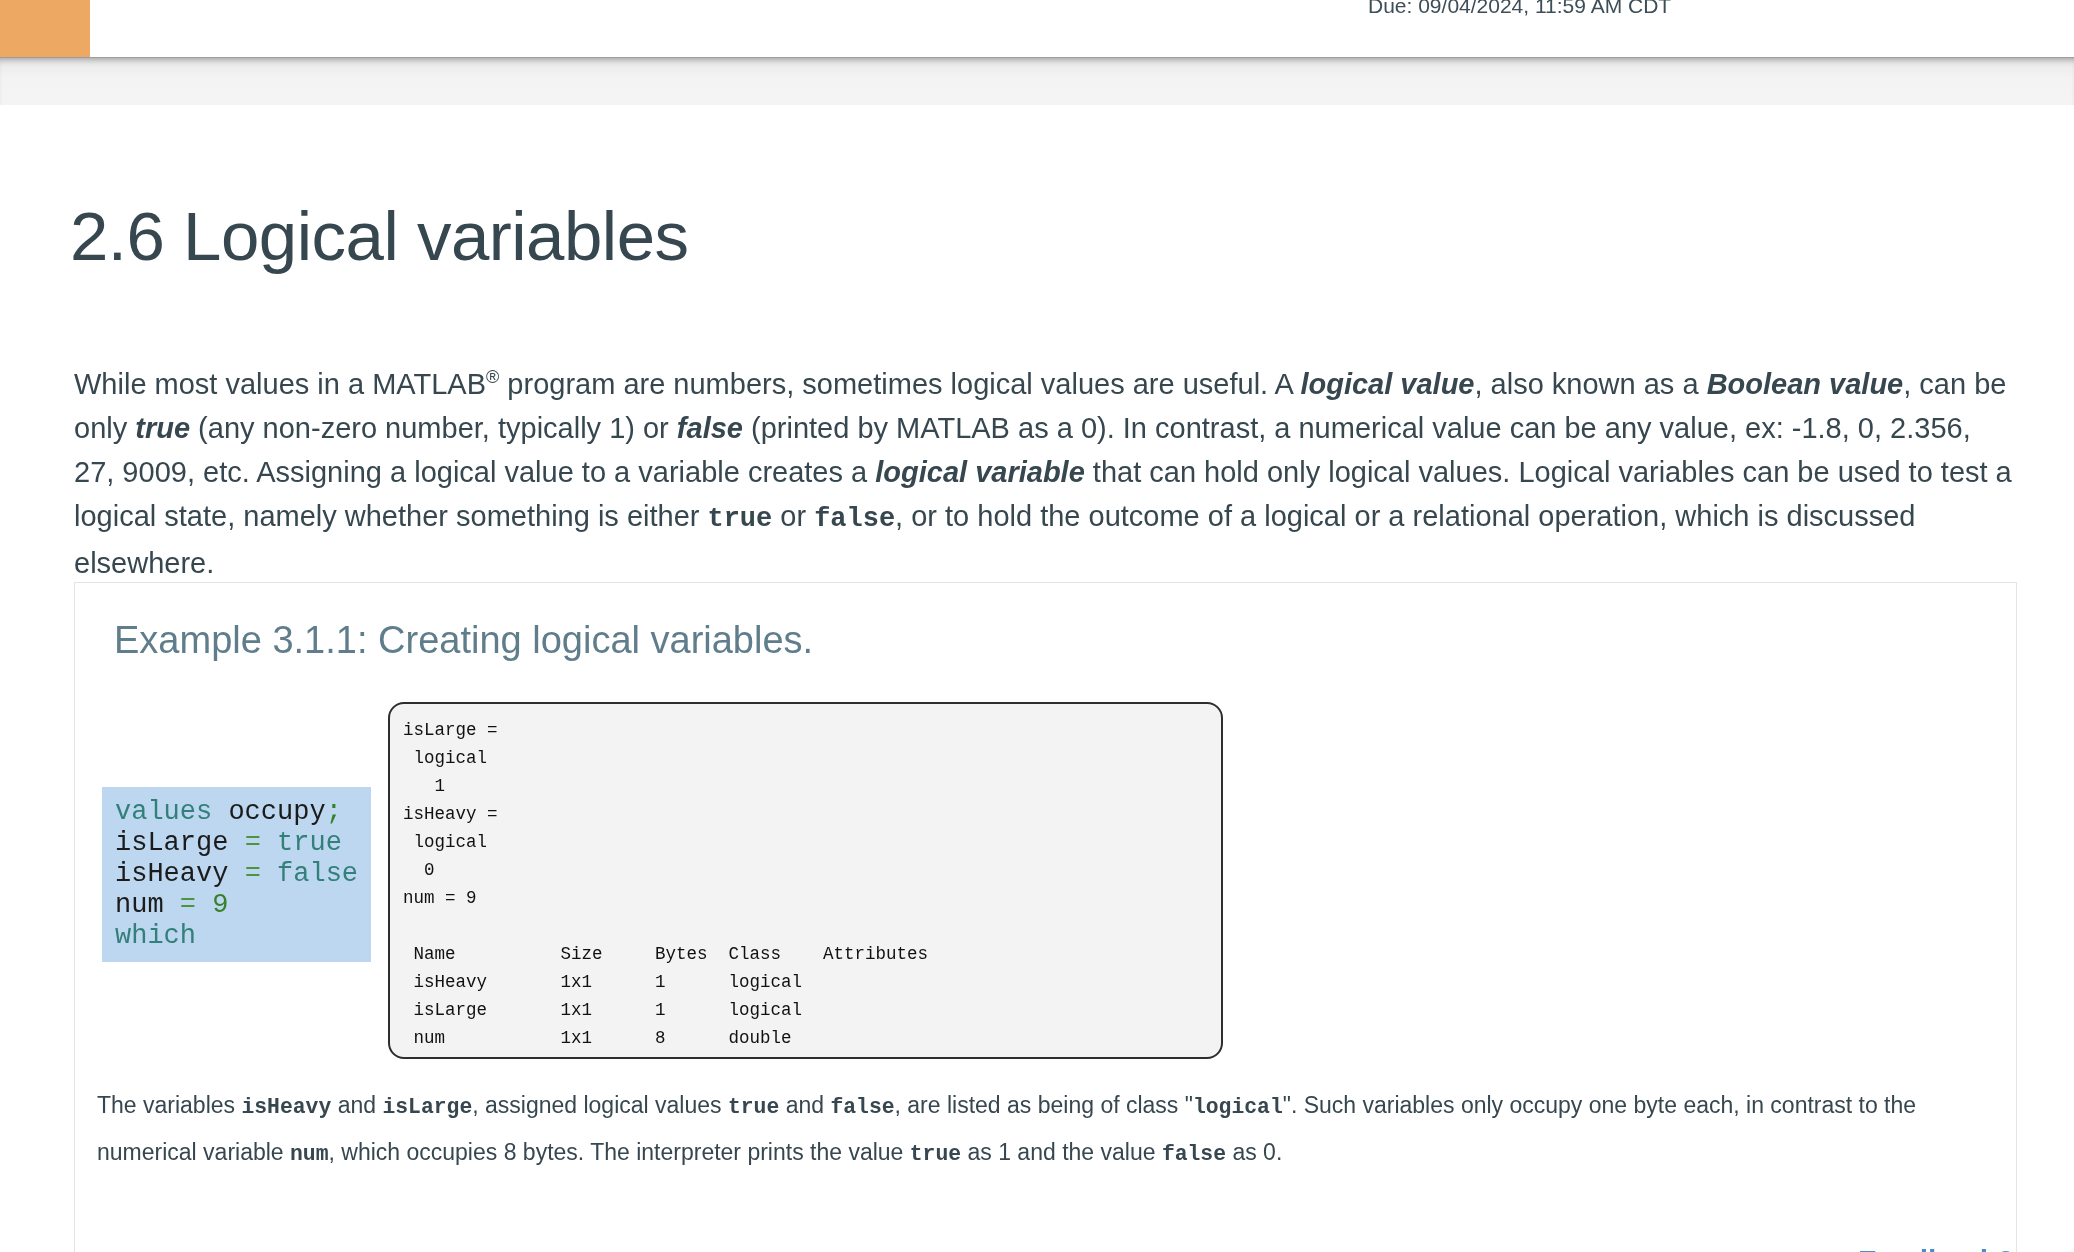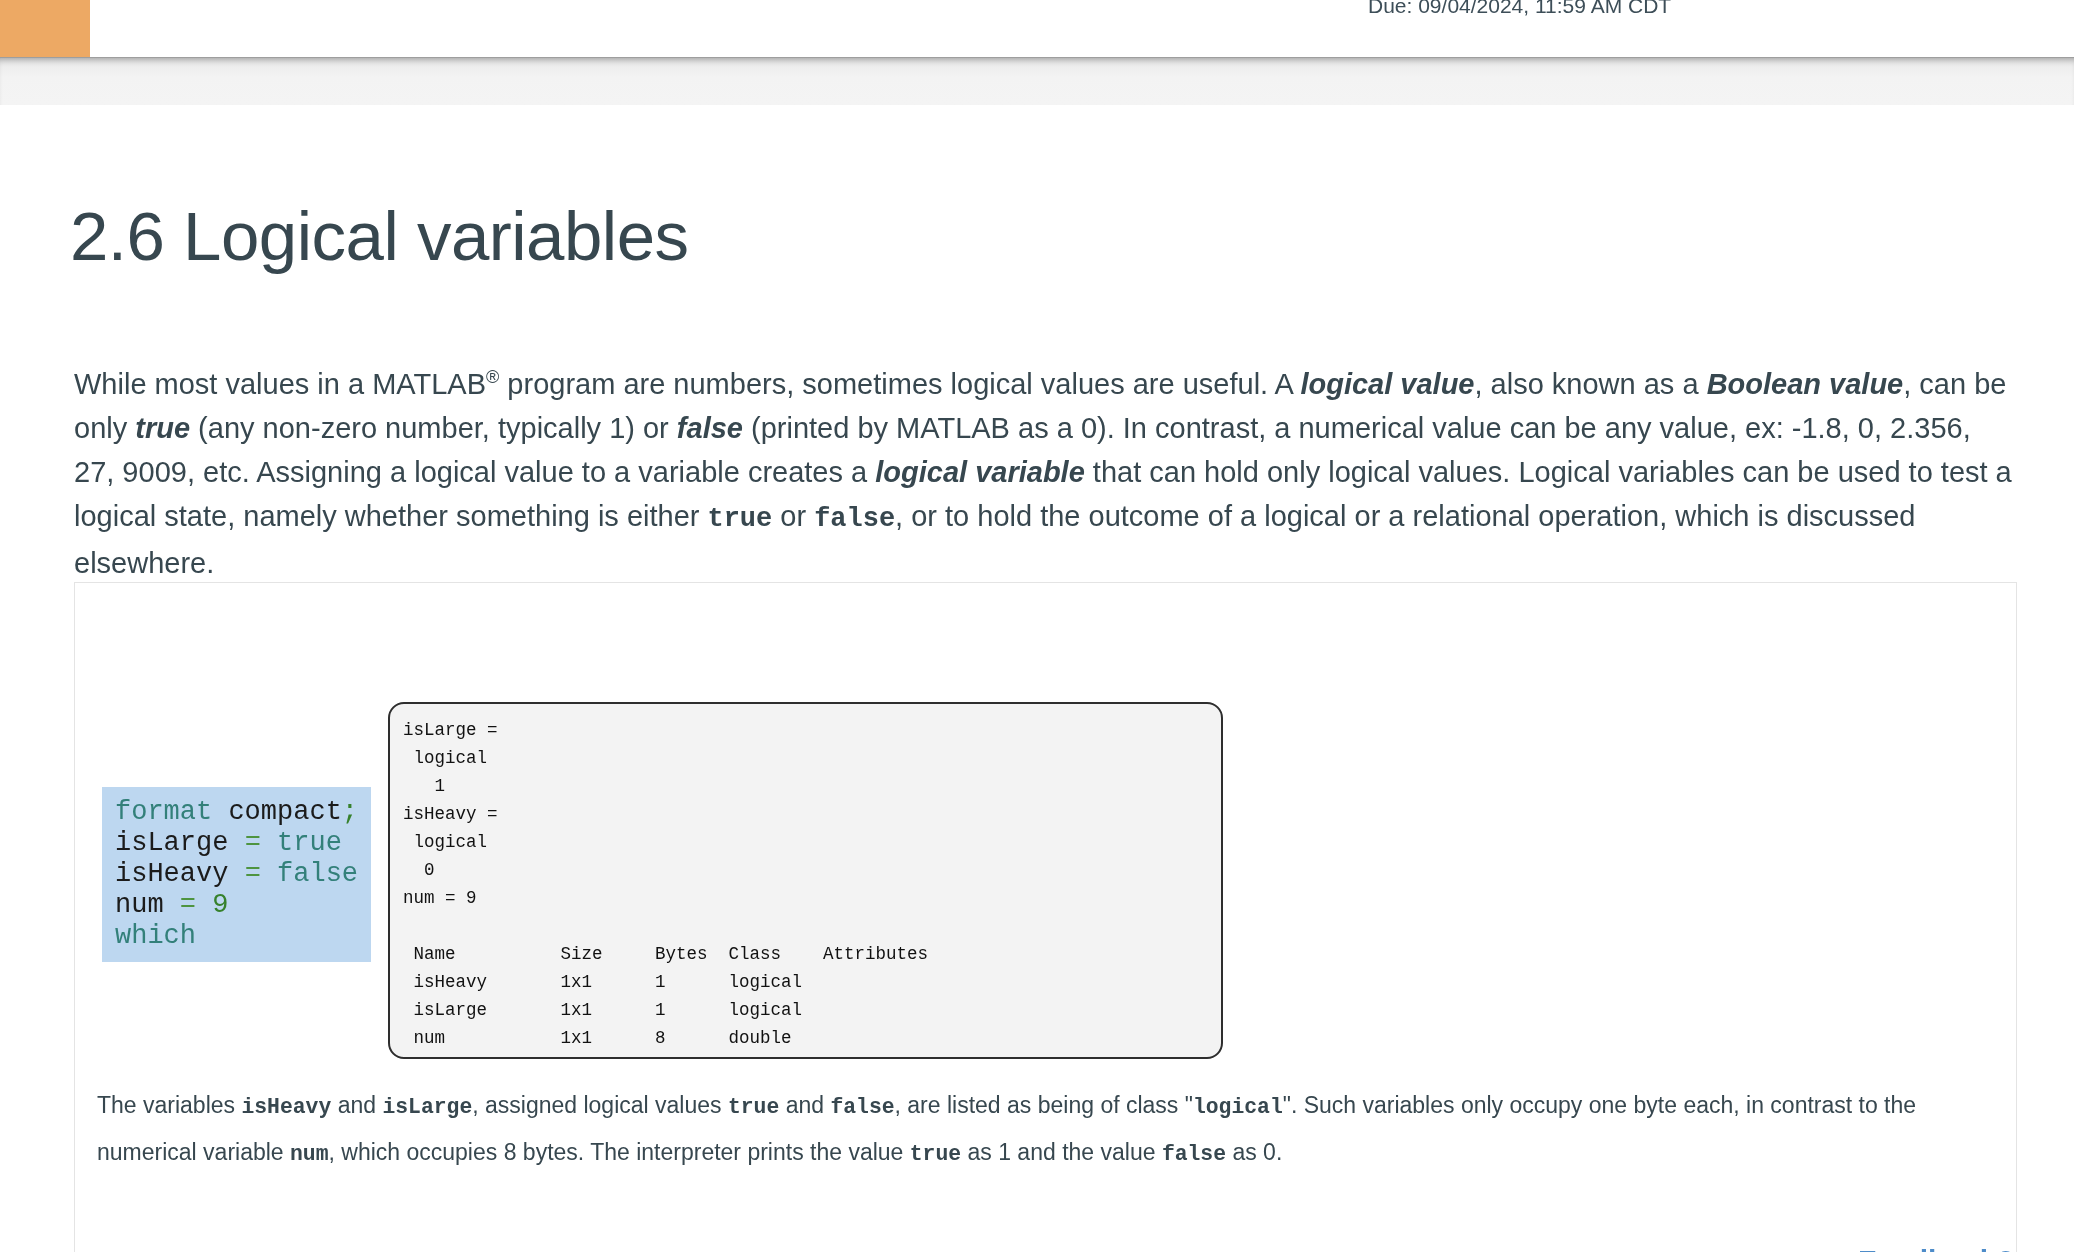--- a/index.html
+++ b/index.html
@@ -96,23 +96,24 @@
   </div>
 
   <div class="toolbar"></div>
 
   <h1 class="page-title">2.6 Logical variables</h1>
 
   <p class="intro"><span class="s-p">While most values in a MATLAB</span><sup class="s-sup">®</sup><span class="s-p"> program are numbers, sometimes logical values are useful. A </span><span class="s-bi">logical value</span><span class="s-p">, also known as a </span><span class="s-bi">Boolean value</span><span class="s-p">, can be only </span><span class="s-bi">true</span><span class="s-p"> (any non-zero number, typically 1) or </span><span class="s-bi">false</span><span class="s-p"> (printed by MATLAB as a 0). In contrast, a numerical value can be any value, ex: -1.8, 0, 2.356, 27, 9009, etc. Assigning a logical value to a variable creates a </span><span class="s-bi">logical variable</span><span class="s-p"> that can hold only logical values. Logical variables can be used to test a logical state, namely whether something is either </span><span class="s-m">true</span><span class="s-p"> or </span><span class="s-m">false</span><span class="s-p">, or to hold the outcome of a logical or a relational operation, which is discussed elsewhere.</span></p>
 
   <div class="example-box">
 
+    <div class="example-title">Example 3.1.1: Creating logical variables.</div>
 
     <div class="code-snippet">
-      <div class="code-line"><span class="s-k">format</span><span class="s-p"> compact</span><span class="s-n">;</span></div>
+      <div class="code-line"><span class="s-k">values</span><span class="s-p"> occupy</span><span class="s-n">;</span></div>
       <div class="code-line"><span class="s-p">isLarge </span><span class="s-o">=</span><span class="s-p"> </span><span class="s-k">true</span></div>
       <div class="code-line"><span class="s-p">isHeavy </span><span class="s-o">=</span><span class="s-p"> </span><span class="s-k">false</span></div>
       <div class="code-line"><span class="s-p">num </span><span class="s-o">=</span><span class="s-p"> </span><span class="s-n">9</span></div>
       <div class="code-line"><span class="s-k">which</span></div>
     </div>
 
     <div class="output-box">
       <pre class="output-pre">isLarge =
  logical
    1

